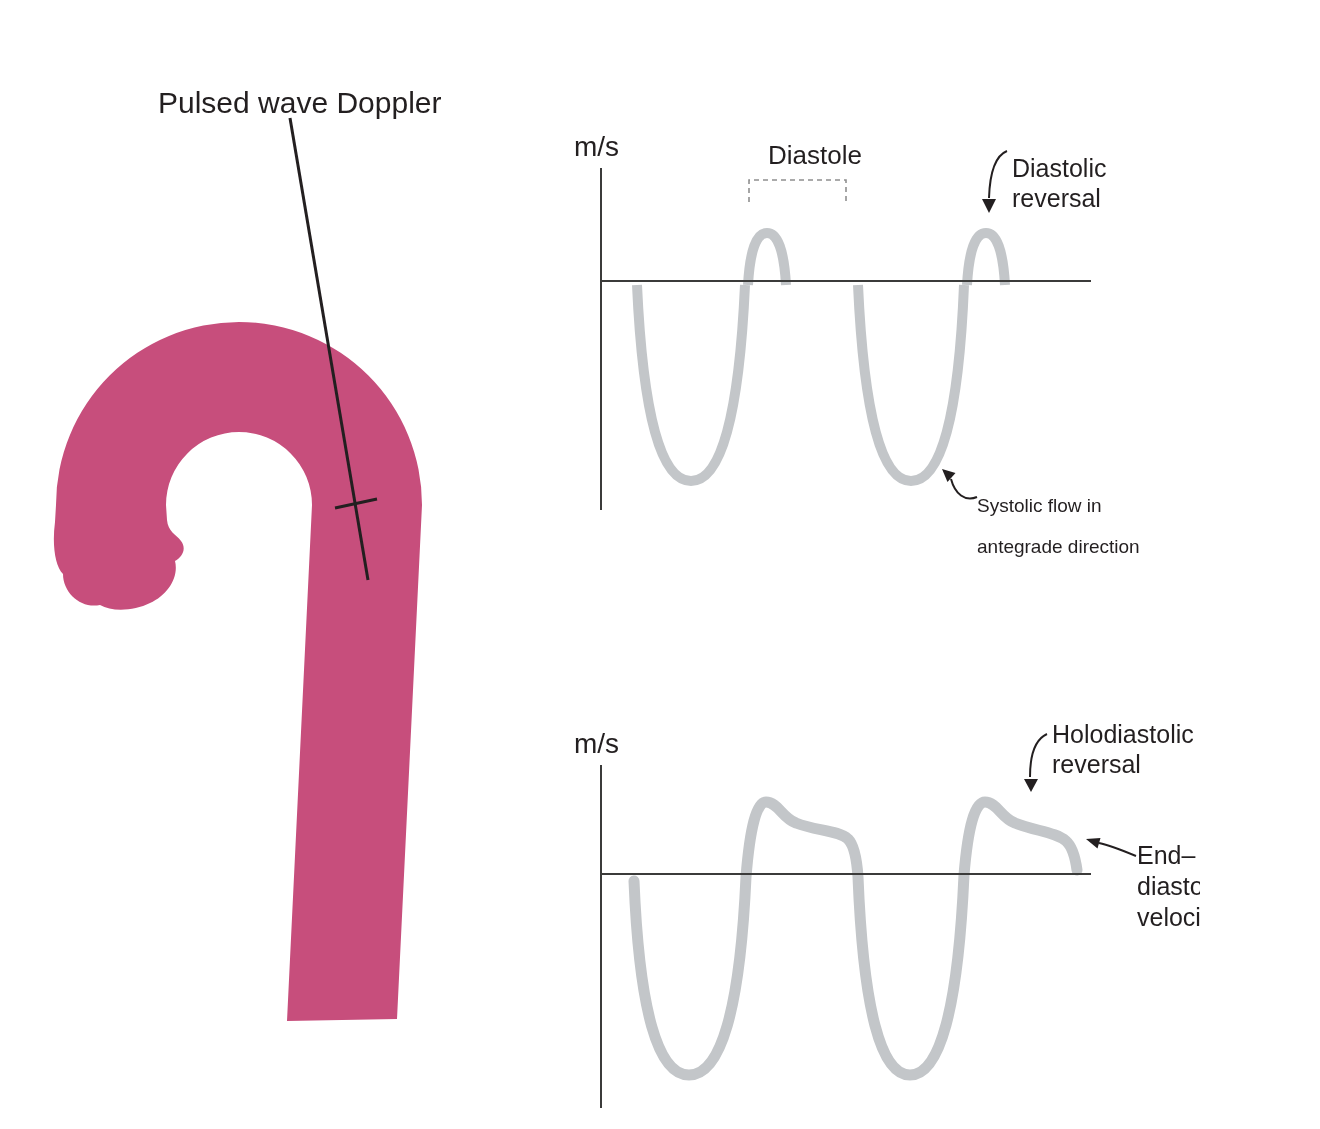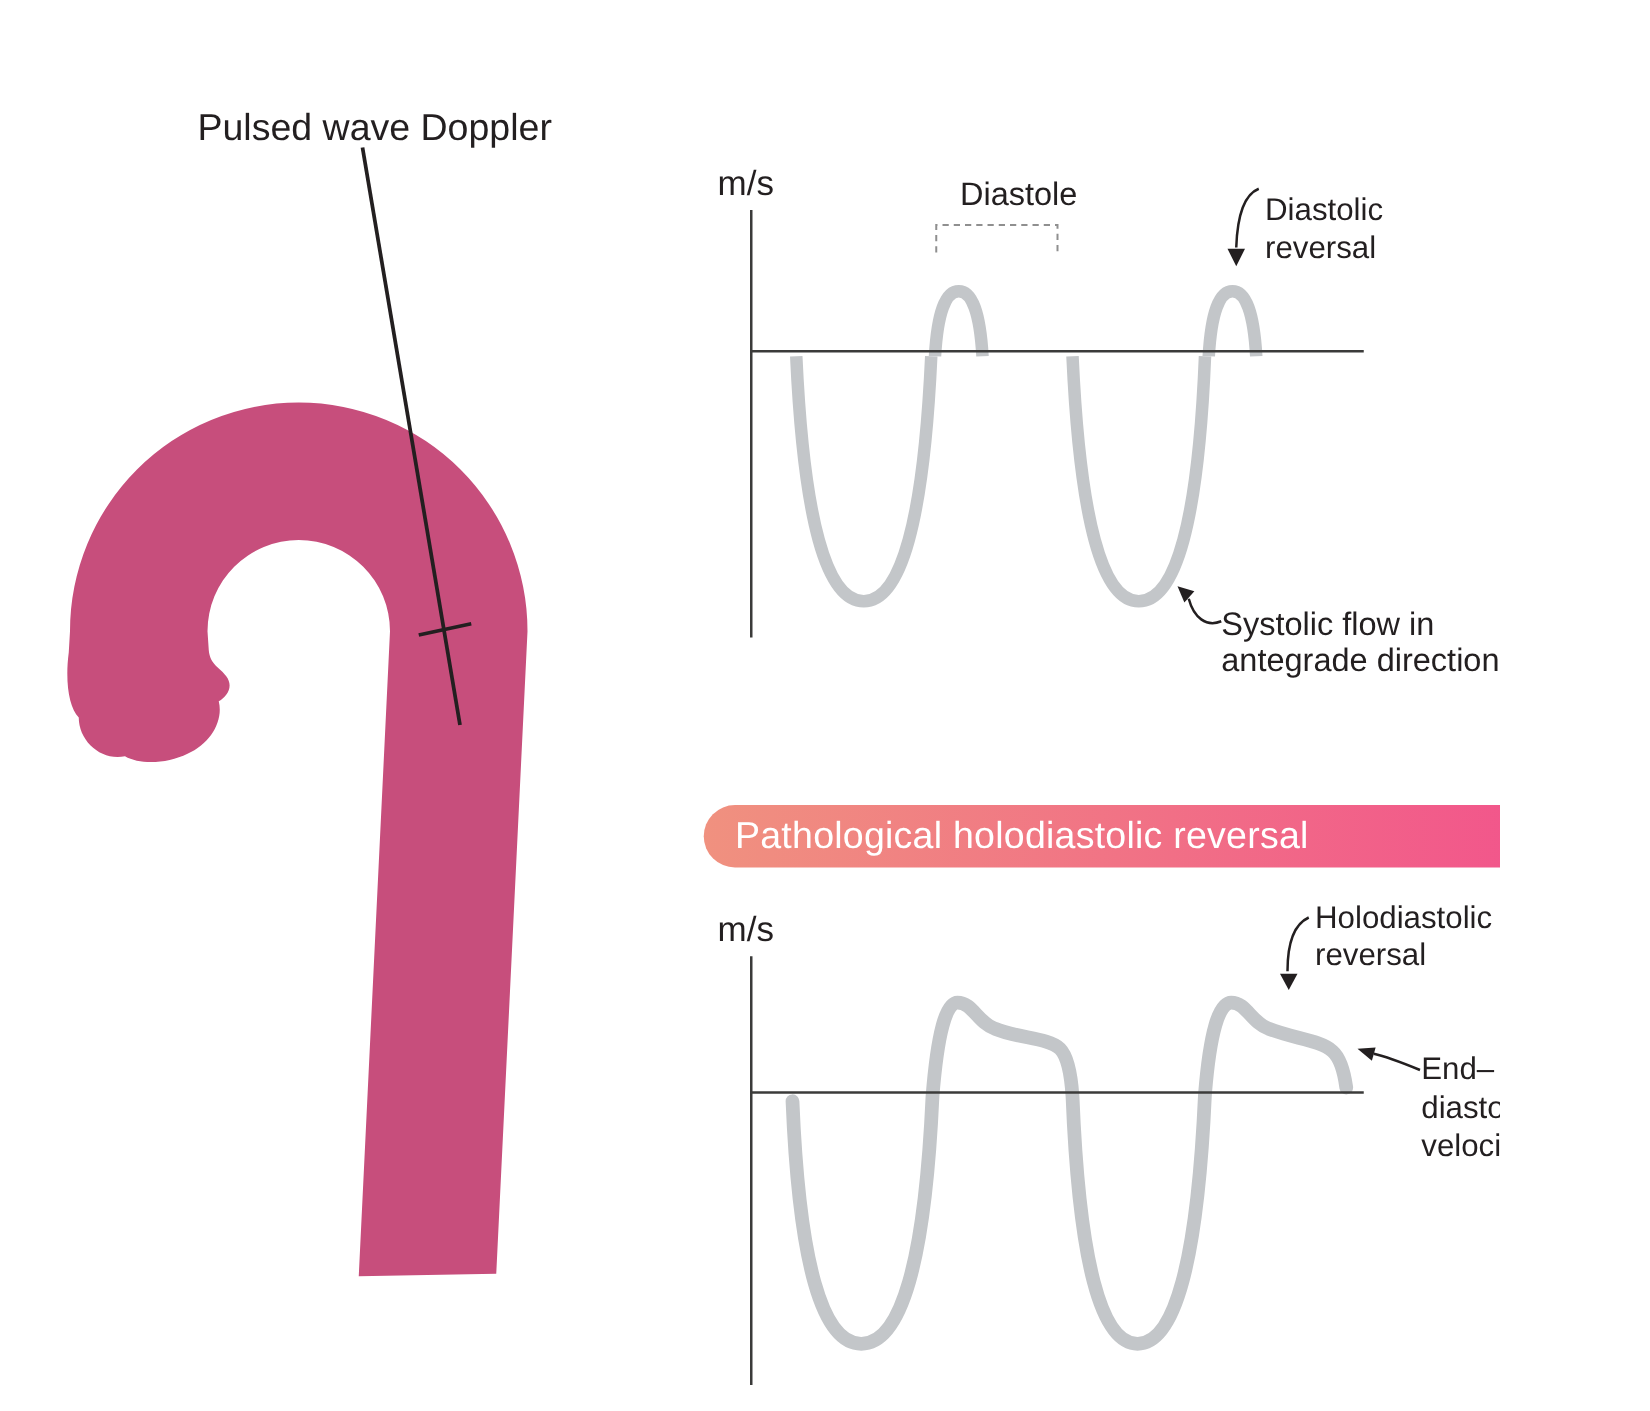--- a/index.html
+++ b/index.html
@@ -15,21 +15,21 @@
     letter-spacing:0.2px;
   }
   .banner1 { top:51px; }
   .banner2 { top:644px; }
   .label { position:absolute; white-space:pre-line; color:var(--ink,#231F20); }
   .pwd-label { left:158px; top:86px; font-size:30px; }
   .ms1 { left:574px; top:131px; font-size:28px; }
   .ms2 { left:574px; top:728px; font-size:28px; }
   .diastole { left:768px; top:140px; width:98px; font-size:26px; }
   .diastolic-reversal { left:1012px; top:141px; font-size:25px; line-height:30px;margin-top:12px; }
-  .systolic-flow { left:977px; top:485px; font-size:26px; line-height:29px; }
+  .systolic-flow { left:977px; top:485px; font-size:19px; line-height:41px; }
   .holodiastolic { left:1052px; top:719px; font-size:25px; line-height:30px; }
   .end-diastolic { left:1137px; top:840px; font-size:25px; line-height:31px; }
 </style>
 </head>
 <body>
 
 <div class="stage">
 
   <svg class="overlay" viewBox="0 0 1320 1129">
 
@@ -103,22 +103,19 @@
 
   <div class="label pwd-label">Pulsed wave Doppler</div>
 
   <div class="label ms1">m/s</div>
   <div class="label diastole">Diastole</div>
   <div class="label diastolic-reversal">Diastolic
 reversal</div>
   <div class="label systolic-flow">Systolic flow in
 antegrade direction</div>
 
-  <div class="banner banner2">
-    <span>Pathological holodiastolic reversal</span>
-  </div>
   <div class="label ms2">m/s</div>
   <div class="label holodiastolic">Holodiastolic
 reversal</div>
   <div class="label end-diastolic">End–diastolic
 velocity</div>
 
 </div>
 
 </body></html>

